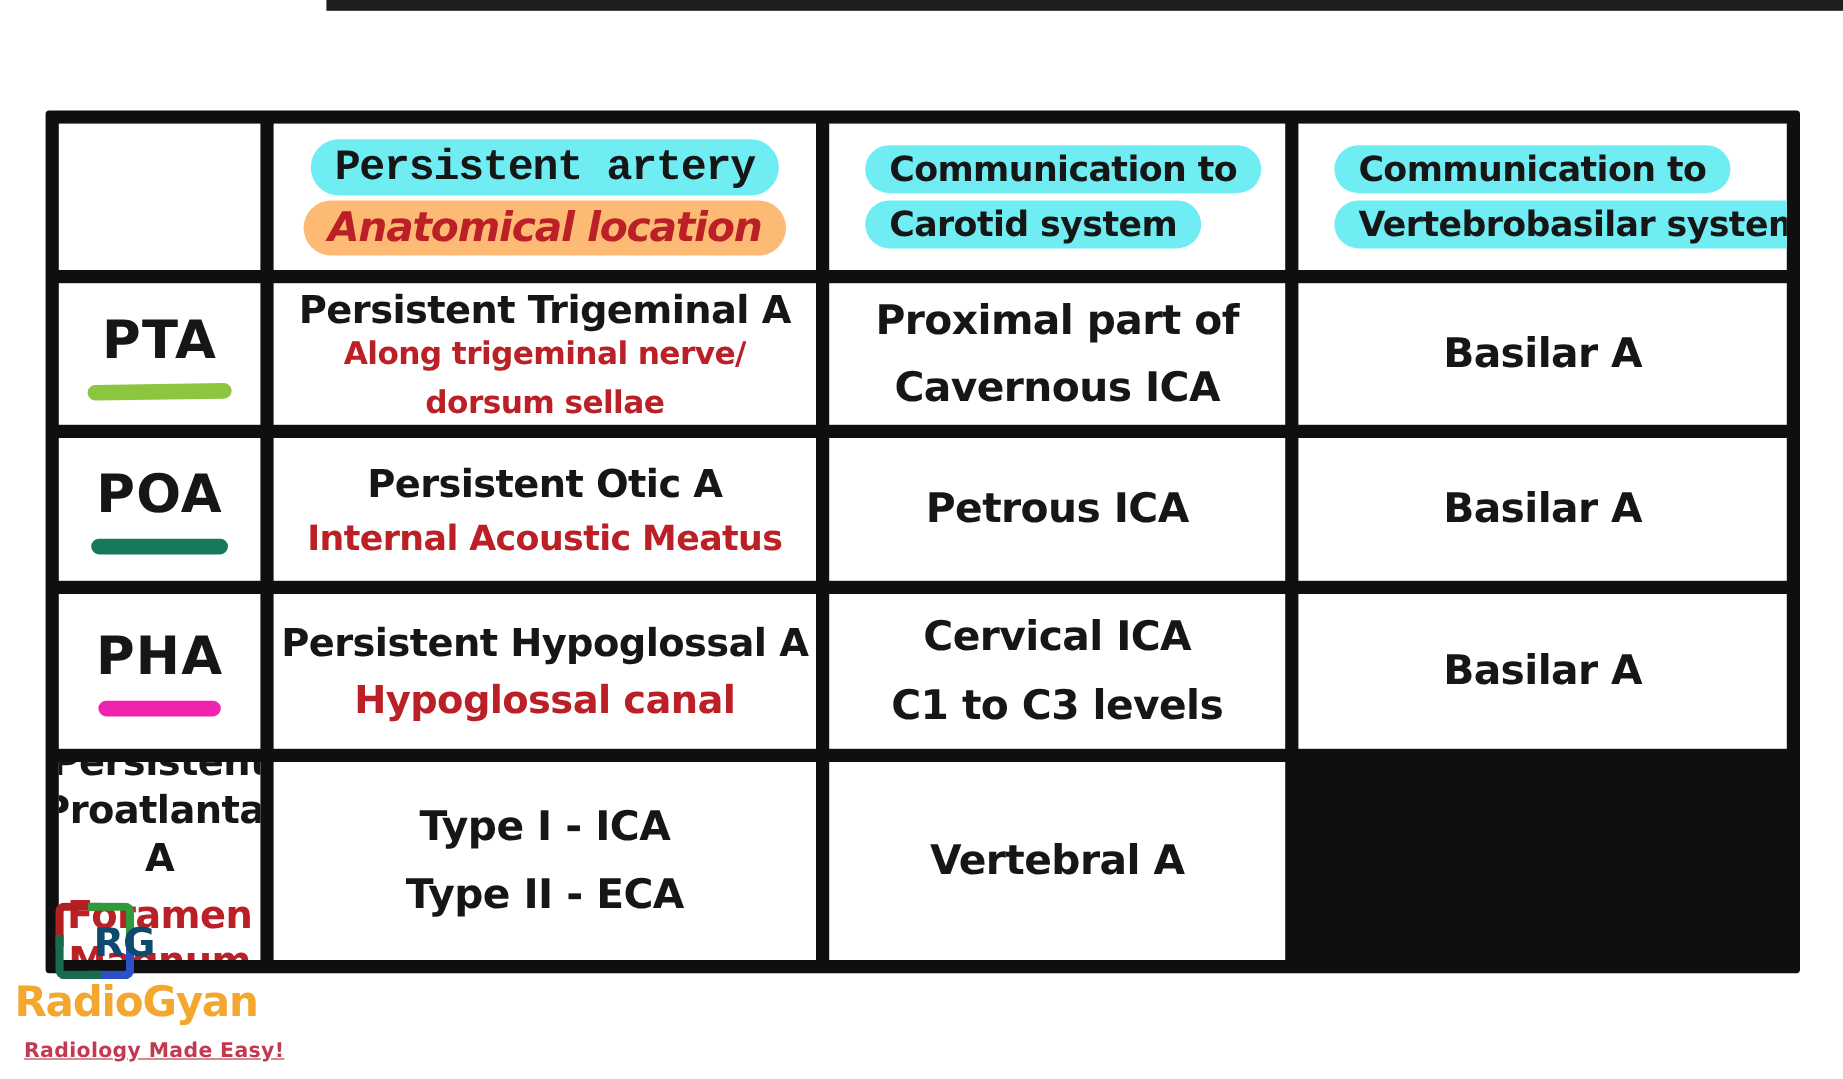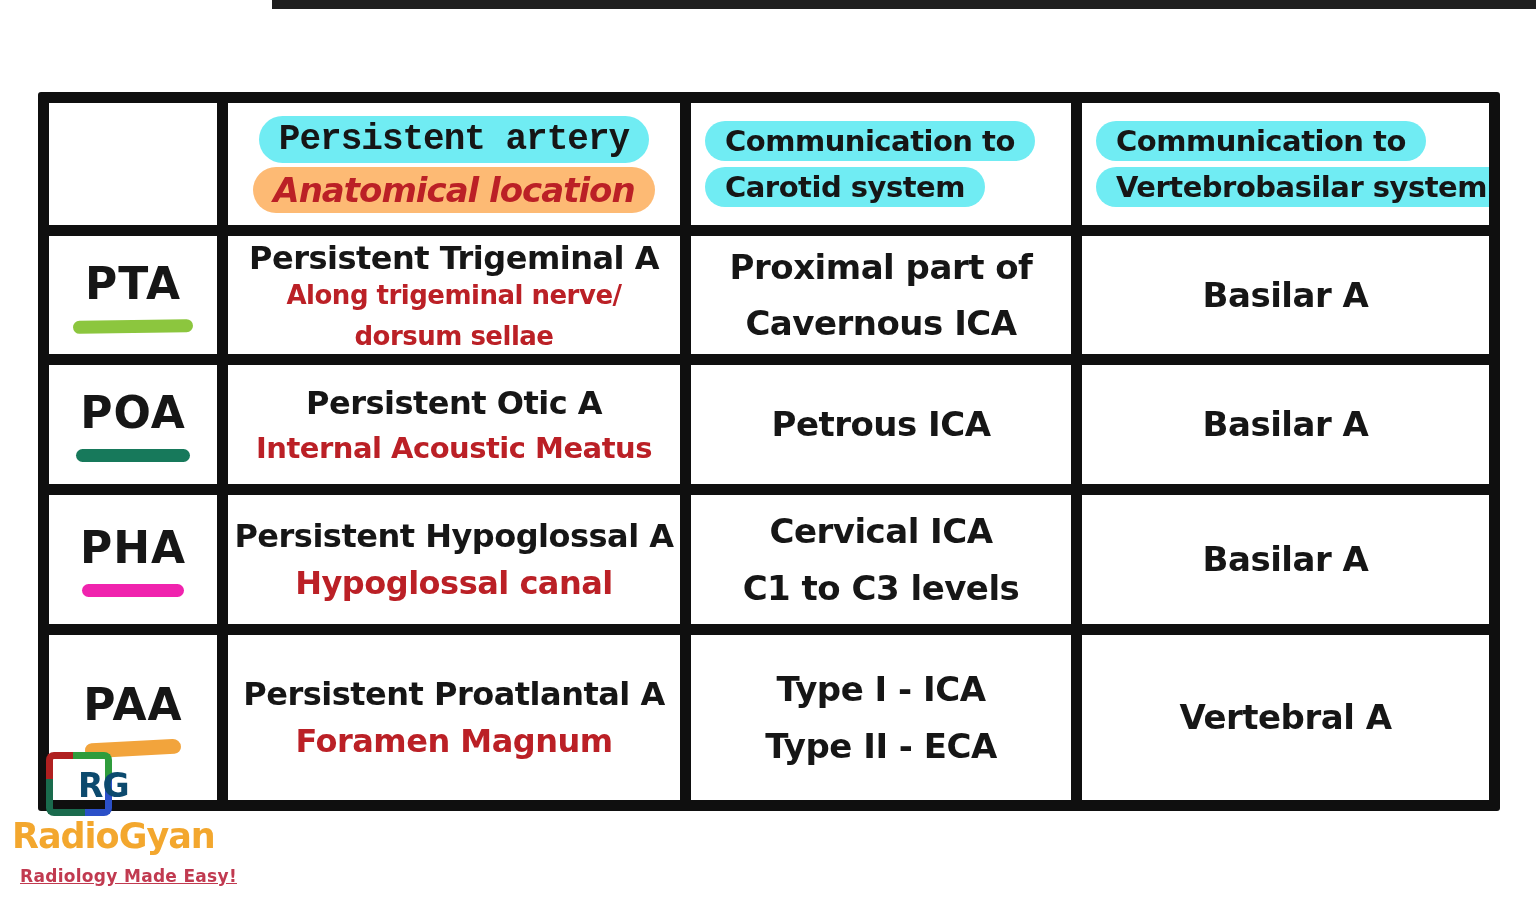--- a/index.html
+++ b/index.html
@@ -16,21 +16,21 @@
     grid-template-columns:168px 452px 380px 1fr;
     grid-template-rows:122px 118px 119px 129px 1fr;
     gap:11px;
     border-radius:3px;
   }
   .cell {
     background:#ffffff; display:flex; flex-direction:column;
     align-items:center; justify-content:center; text-align:center;
     color:#161616; overflow:hidden;
   }
-  .cell.left-align { align-items:flex-start; padding-left:14px; text-align:left; }
+  .cell.left-align { align-items:flex-start; padding-left:30px; text-align:left; }
 
   .hl { display:inline-block; border-radius:26px; padding:3px 20px; white-space:nowrap; }
   .hdr-main { font-size:36px; font-weight:700; letter-spacing:-1px;font-family:Liberation Mono, monospace; }
   .hdr-sub  { font-size:34px; font-weight:700; letter-spacing:-1px; margin-top:4px; }
   .hdr-sm   { font-size:29px; font-weight:700; letter-spacing:-0.5px; }
   .hdr-sm + .hdr-sm { margin-top:6px; }
 
   .abbr { font-size:44px; font-weight:700; letter-spacing:1px; }
   .stroke { height:13px; border-radius:9px; margin-top:11px; }
   .stroke.u-pta { width:120px; transform:rotate(-0.8deg); }
@@ -119,24 +119,20 @@
     </div>
     <div class="cell">
       <span class="big">Cervical ICA</span>
       <span class="big">C1 to C3 levels</span>
     </div>
     <div class="cell">
       <span class="big">Basilar A</span>
     </div>
 
     <div class="cell">
-      <span class="abbr">PAA</span>
-      <div class="stroke u-paa" style="background: rgb(242, 164, 60);"></div>
-    </div>
-    <div class="cell">
       <span class="main">Persistent Proatlantal A</span>
       <span class="sub" style="font-size: 32px; color: rgb(187, 32, 38);">Foramen Magnum</span>
     </div>
     <div class="cell">
       <span class="big">Type I - ICA</span>
       <span class="big">Type II - ECA</span>
     </div>
     <div class="cell">
       <span class="big">Vertebral A</span>
     </div>

